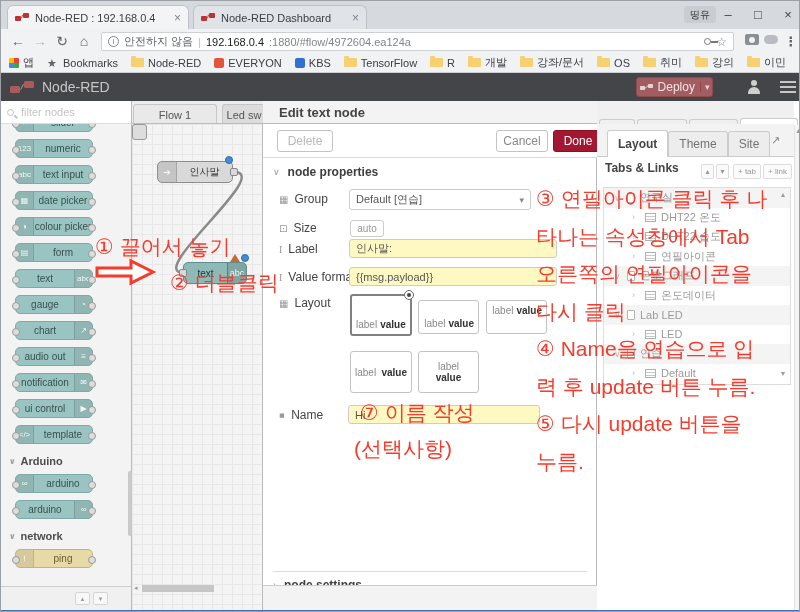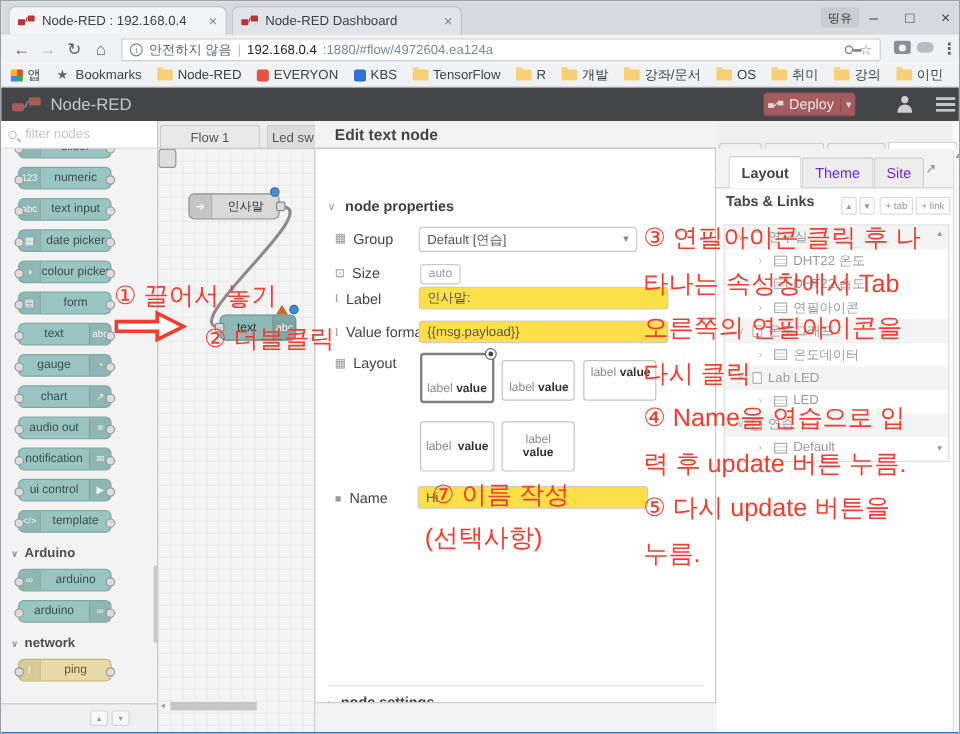--- a/index.html
+++ b/index.html
@@ -110,21 +110,21 @@
   .edit-header{left:262px;top:100px;width:334px;height:23px;background:#f3f3f3;border-bottom:1px solid #bbb;display:flex;align-items:center;padding-left:16px;font-size:13px;font-weight:bold;color:#444;}
   .btnrow{left:262px;top:123px;width:334px;height:34px;border-bottom:1px solid #d9d9d9;background:#fff;}
   .btn{position:absolute;height:22px;border:1px solid #c3c3c3;border-radius:3px;background:#fff;font-size:12px;display:flex;align-items:center;justify-content:center;}
   .btn.delete{left:14px;top:6px;width:56px;color:#b9b9b9;}
   .btn.cancel{left:233px;top:6px;width:52px;color:#888;}
   .btn.done{left:290px;top:6px;width:50px;background:#a31732;border-color:#8c101c;color:#fff;}
   .secrow{position:absolute;display:flex;align-items:center;gap:8px;font-size:12px;font-weight:bold;color:#3f3f3f;}
   .secrow .chev{color:#999;font-size:9px;font-weight:normal;}
   .frm-label{position:absolute;display:flex;align-items:center;gap:6px;font-size:12px;color:#444;}
   .frm-label .fico{color:#999;font-size:10px;}
-  .inputbox{position:absolute;height:19px;border:1px solid #ccc;border-radius:3px;background:#fde047;font-size:11px;color:#555;padding:0 6px;outline:none;}
+  .inputbox{position:absolute;height:19px;border:1px solid #ccc;border-radius:3px;background:#fef9c3;font-size:11px;color:#555;padding:0 6px;outline:none;}
   .selectbox{position:absolute;height:21px;border:1px solid #ccc;border-radius:3px;background:#fff;font-size:11px;color:#555;display:flex;align-items:center;padding:0 6px;}
   .selectbox .caret{margin-left:auto;color:#888;font-size:9px;}
   .autobtn{position:absolute;width:34px;height:17px;border:1px solid #ccc;border-radius:3px;background:#fff;color:#999;font-size:10px;display:flex;align-items:center;justify-content:center;}
   .lbox{position:absolute;border:1px solid #c3c3c3;border-radius:3px;background:#fff;font-size:10px;color:#888;display:flex;padding:4px;gap:3px;}
   .lbox .lv{font-weight:bold;color:#333;}
   .lbox.b1{left:349px;top:293px;width:62px;height:42px;border:2px solid #808080;align-items:flex-end;}
   .lbox.b2{left:417px;top:299px;width:61px;height:34px;align-items:flex-end;justify-content:flex-end;}
   .lbox.b3{left:485px;top:299px;width:61px;height:34px;align-items:flex-start;justify-content:flex-end;}
   .lbox.b4{left:349px;top:350px;width:62px;height:42px;align-items:center;justify-content:space-between;}
   .lbox.b5{left:417px;top:350px;width:61px;height:42px;flex-direction:column;align-items:center;justify-content:center;gap:0;line-height:11px;}
@@ -133,21 +133,21 @@
   .edit-footer{left:262px;top:584px;width:334px;height:25px;background:#f3f3f3;border-top:1px solid #ccc;}
 
   
   .sidebar{left:596px;top:100px;width:204px;height:512px;background:#fff;}
   .stabs{left:596px;top:100px;width:197px;height:40px;background:#f0f0f0;border-bottom:1px solid #bbb;display:flex;align-items:flex-end;padding-left:2px;gap:2px;justify-content:space-between;}
   .stab{height:21px;border:1px solid #ccc;border-bottom:none;border-radius:3px 3px 0 0;background:#f0f0f0;color:#777;font-size:11px;display:flex;align-items:center;justify-content:center;gap:3px;padding:0 8px;}
   .stab.active{background:#fff;color:#333;font-weight:bold;height:23px;margin-bottom:-1px;border-bottom:1px solid #fff;}
   .stab-icon{display:none;}
   .stab-icon.board{display:inline-block;width:9px;height:9px;border:1px solid #555;background:linear-gradient(#555 1px,transparent 1px) 0 4px/100% 4px no-repeat, linear-gradient(90deg,#555 1px,transparent 1px) 4px 0/4px 100% no-repeat;}
   .subtabs{left:596px;top:123px;width:197px;height:33px;background:#f3f3f3;border-bottom:1px solid #ccc;display:flex;align-items:flex-end;padding-left:10px;}
-  .subtab{height:25px;border:1px solid #ccc;border-bottom:none;border-radius:3px 3px 0 0;background:#ededed;color:#6d28d9;font-size:12px;display:flex;align-items:center;padding:0 10px;}
+  .subtab{height:25px;border:1px solid #ccc;border-bottom:none;border-radius:3px 3px 0 0;background:#ededed;color:#737373;font-size:12px;display:flex;align-items:center;padding:0 10px;}
   .subtab.active{background:#fff;color:#444;font-weight:bold;height:27px;margin-bottom:-1px;}
   .extlink{position:absolute;left:770px;top:133px;font-size:11px;color:#888;}
   .tl-head{left:604px;top:160px;position:absolute;font-size:12px;font-weight:bold;color:#444;}
   .tl-btn{position:absolute;top:163px;height:15px;border:1px solid #ddd;border-radius:2px;background:#fbfbfb;color:#999;font-size:8px;display:flex;align-items:center;justify-content:center;padding:0 4px;}
   .treepanel{left:602px;top:186px;width:188px;height:198px;border:1px solid #ddd;background:#fff;overflow:hidden;position:absolute;}
   .trow{height:19.5px;display:flex;align-items:center;gap:5px;font-size:11px;color:#9a9a9a;padding-left:10px;}
   .trow.tab{background:#f4f4f4;}
   .trow.group{padding-left:28px;}
   .tchev{color:#bbb;font-size:9px;width:8px;}
   .ticon{flex:0 0 auto;}
@@ -178,21 +178,21 @@
   <div class="abs tabstrip">
     <div class="abs ctab active" style="left:6px;width:182px;">
       <svg class="nr-favicon" viewBox="0 0 14 12">
           <rect x="0" y="4" width="6" height="5" rx="1" fill="#b33"></rect>
           <rect x="8" y="1" width="6" height="5" rx="1" fill="#b33"></rect>
           <path d="M6 6 C8 6 6 3 8 3" stroke="#b33" fill="none"></path>
         </svg>
       <span class="title">Node-RED : 192.168.0.4</span>
       <span class="tabclose">×</span>
     </div>
-    <div class="abs ctab inactive" style="left:192px;width:192px;">
+    <div class="abs ctab inactive" style="left:192px;width:174px;">
       <svg class="nr-favicon" viewBox="0 0 14 12">
           <rect x="0" y="4" width="6" height="5" rx="1" fill="#b33"></rect>
           <rect x="8" y="1" width="6" height="5" rx="1" fill="#b33"></rect>
           <path d="M6 6 C8 6 6 3 8 3" stroke="#b33" fill="none"></path>
         </svg>
       <span class="title">Node-RED Dashboard</span>
       <span class="tabclose">×</span>
     </div>
     <div class="abs profile-chip" style="left:683px;">띵유</div>
     <div class="abs winbtn" style="left:712px;">–</div>
@@ -440,20 +440,25 @@
     <span class="err-tri" style="left:98px;top:130px;"></span>
     <span class="status-dot" style="left:109px;top:130px;"></span>
   </div>
   <div class="hscroll">
     <span class="arr">◂</span>
     <span class="thumb"></span>
   </div>
 
   <div class="abs editpanel"></div>
   <div class="abs edit-header">Edit text node</div>
+  <div class="abs btnrow">
+    <div class="btn delete">Delete</div>
+    <div class="btn cancel">Cancel</div>
+    <div class="btn done">Done</div>
+  </div>
   <div class="secrow" style="left:272px;top:164px;">
     <span class="chev">∨</span>
     <span>node properties</span>
   </div>
 
   <div class="frm-label" style="left:278px;top:191px;">
     <span class="fico">▦</span>
     <span>Group</span>
   </div>
   <div class="selectbox" style="left:348px;top:188px;width:182px;">

